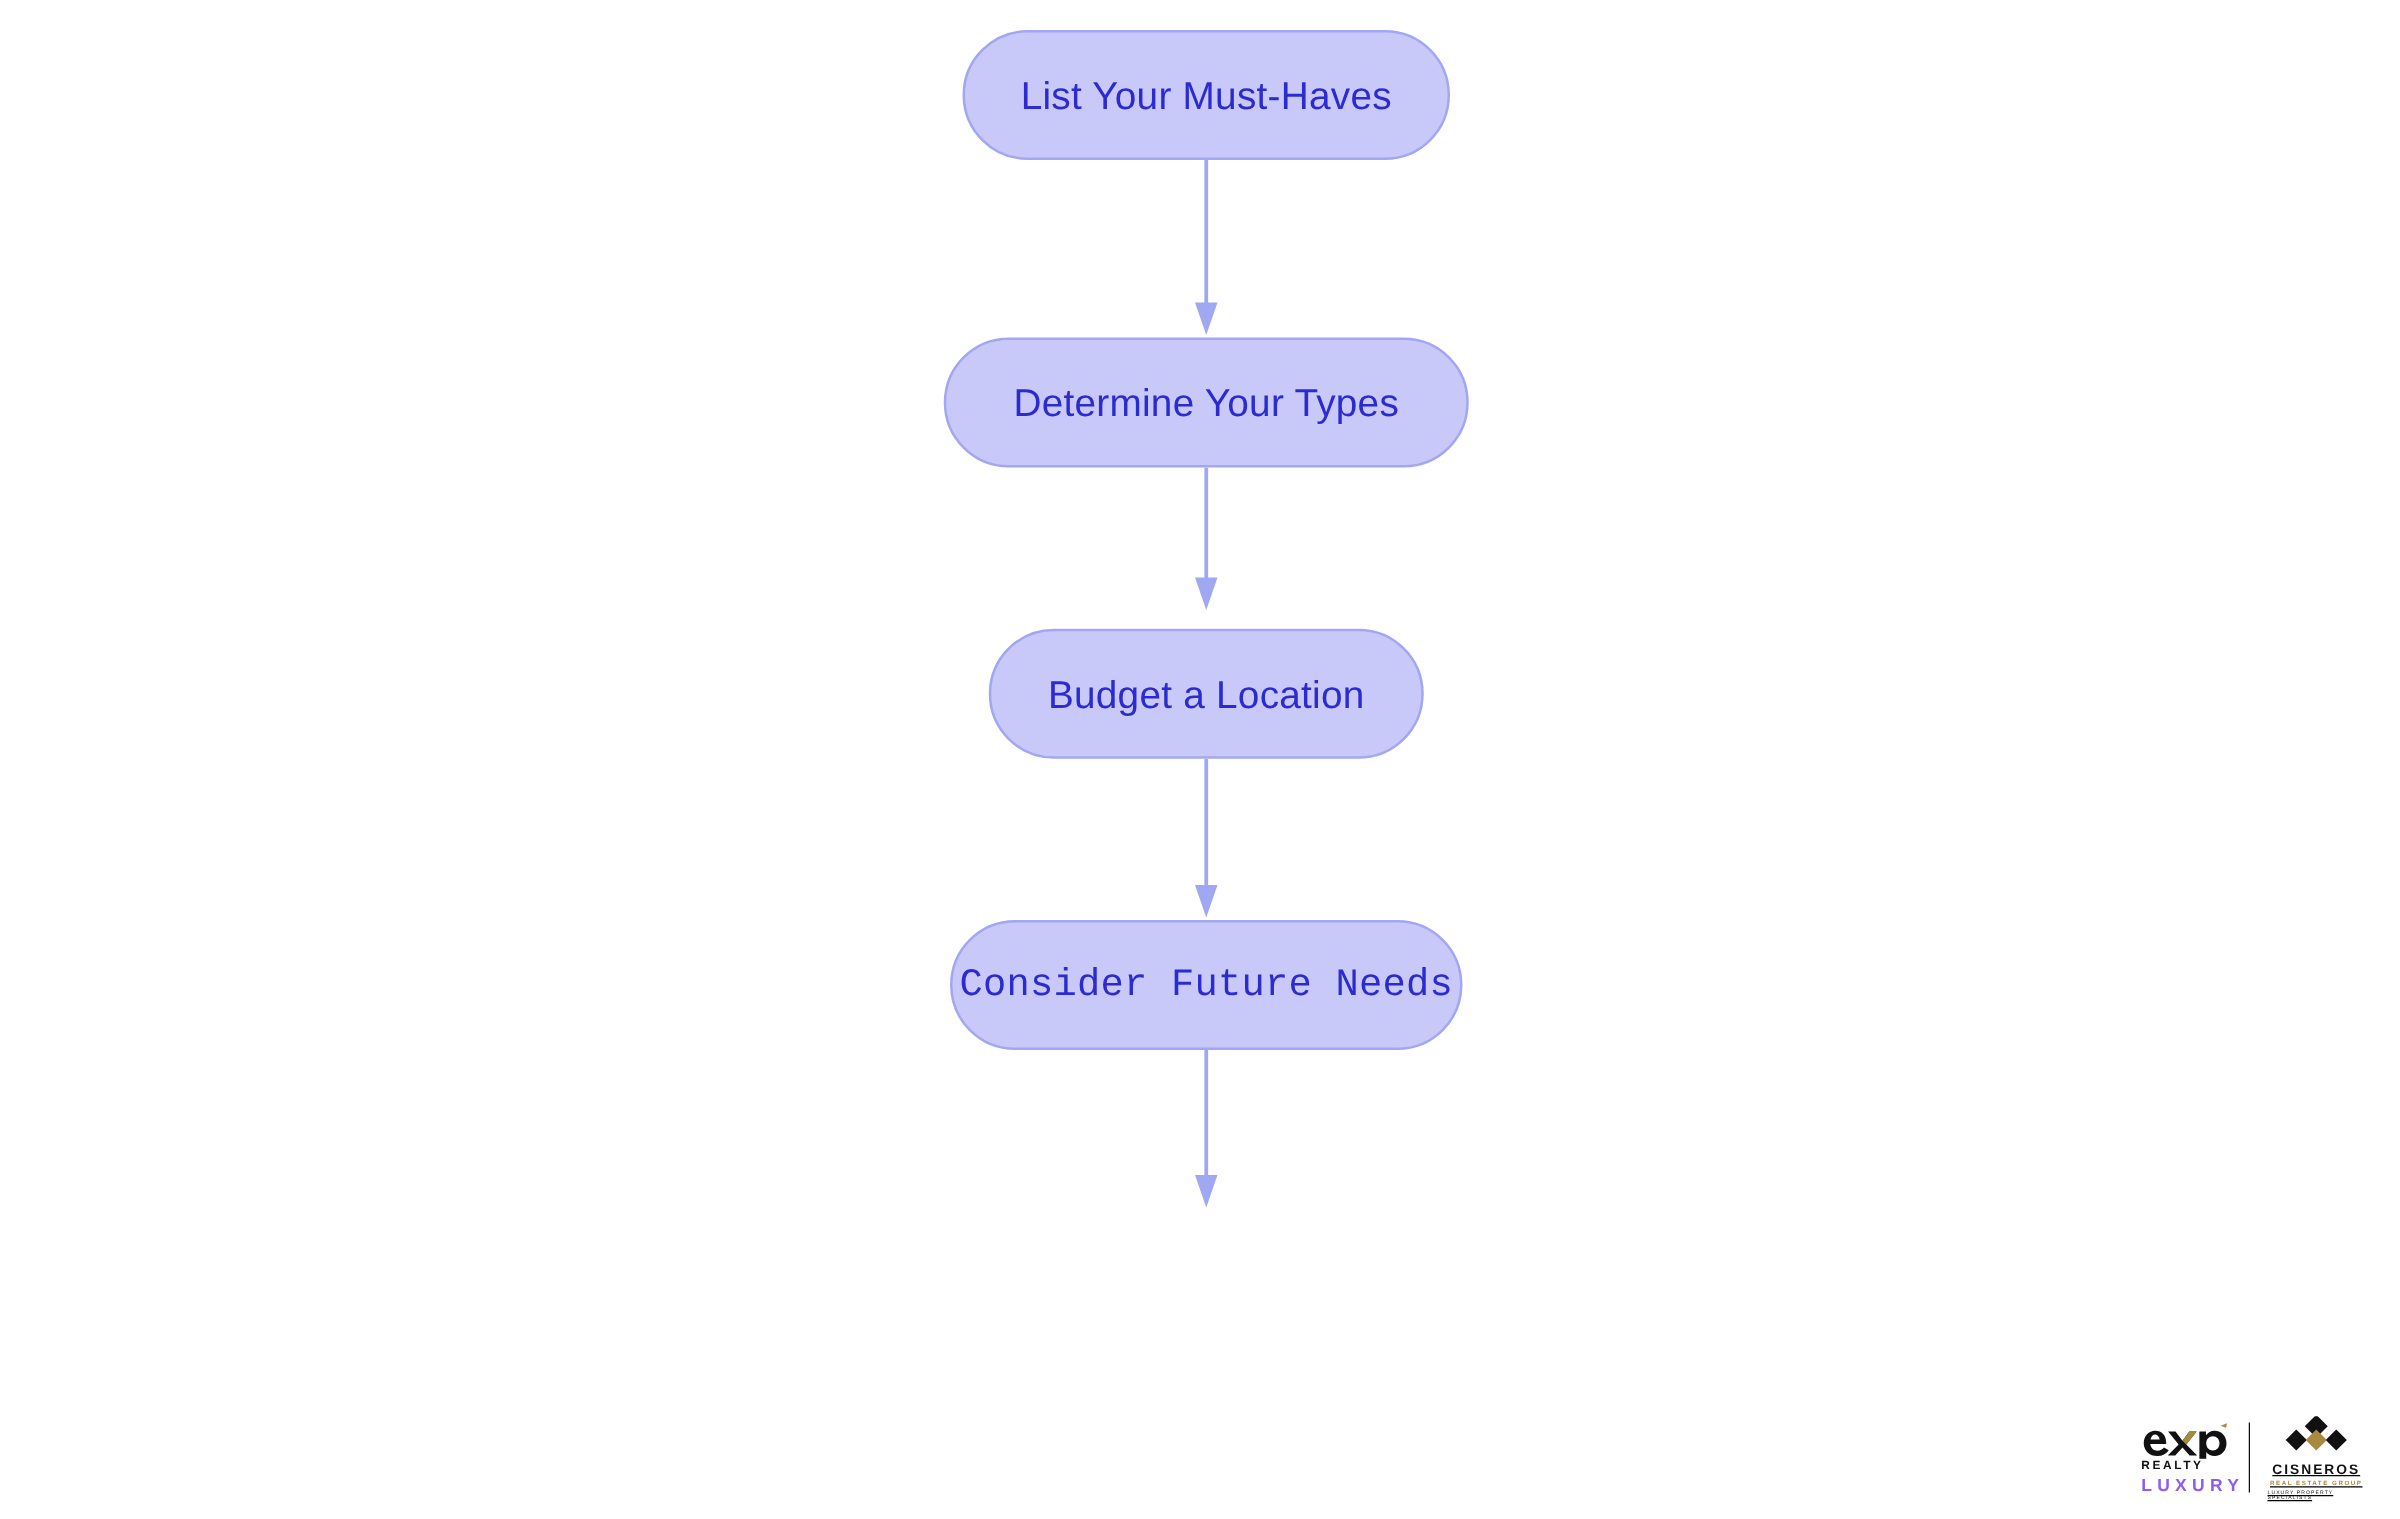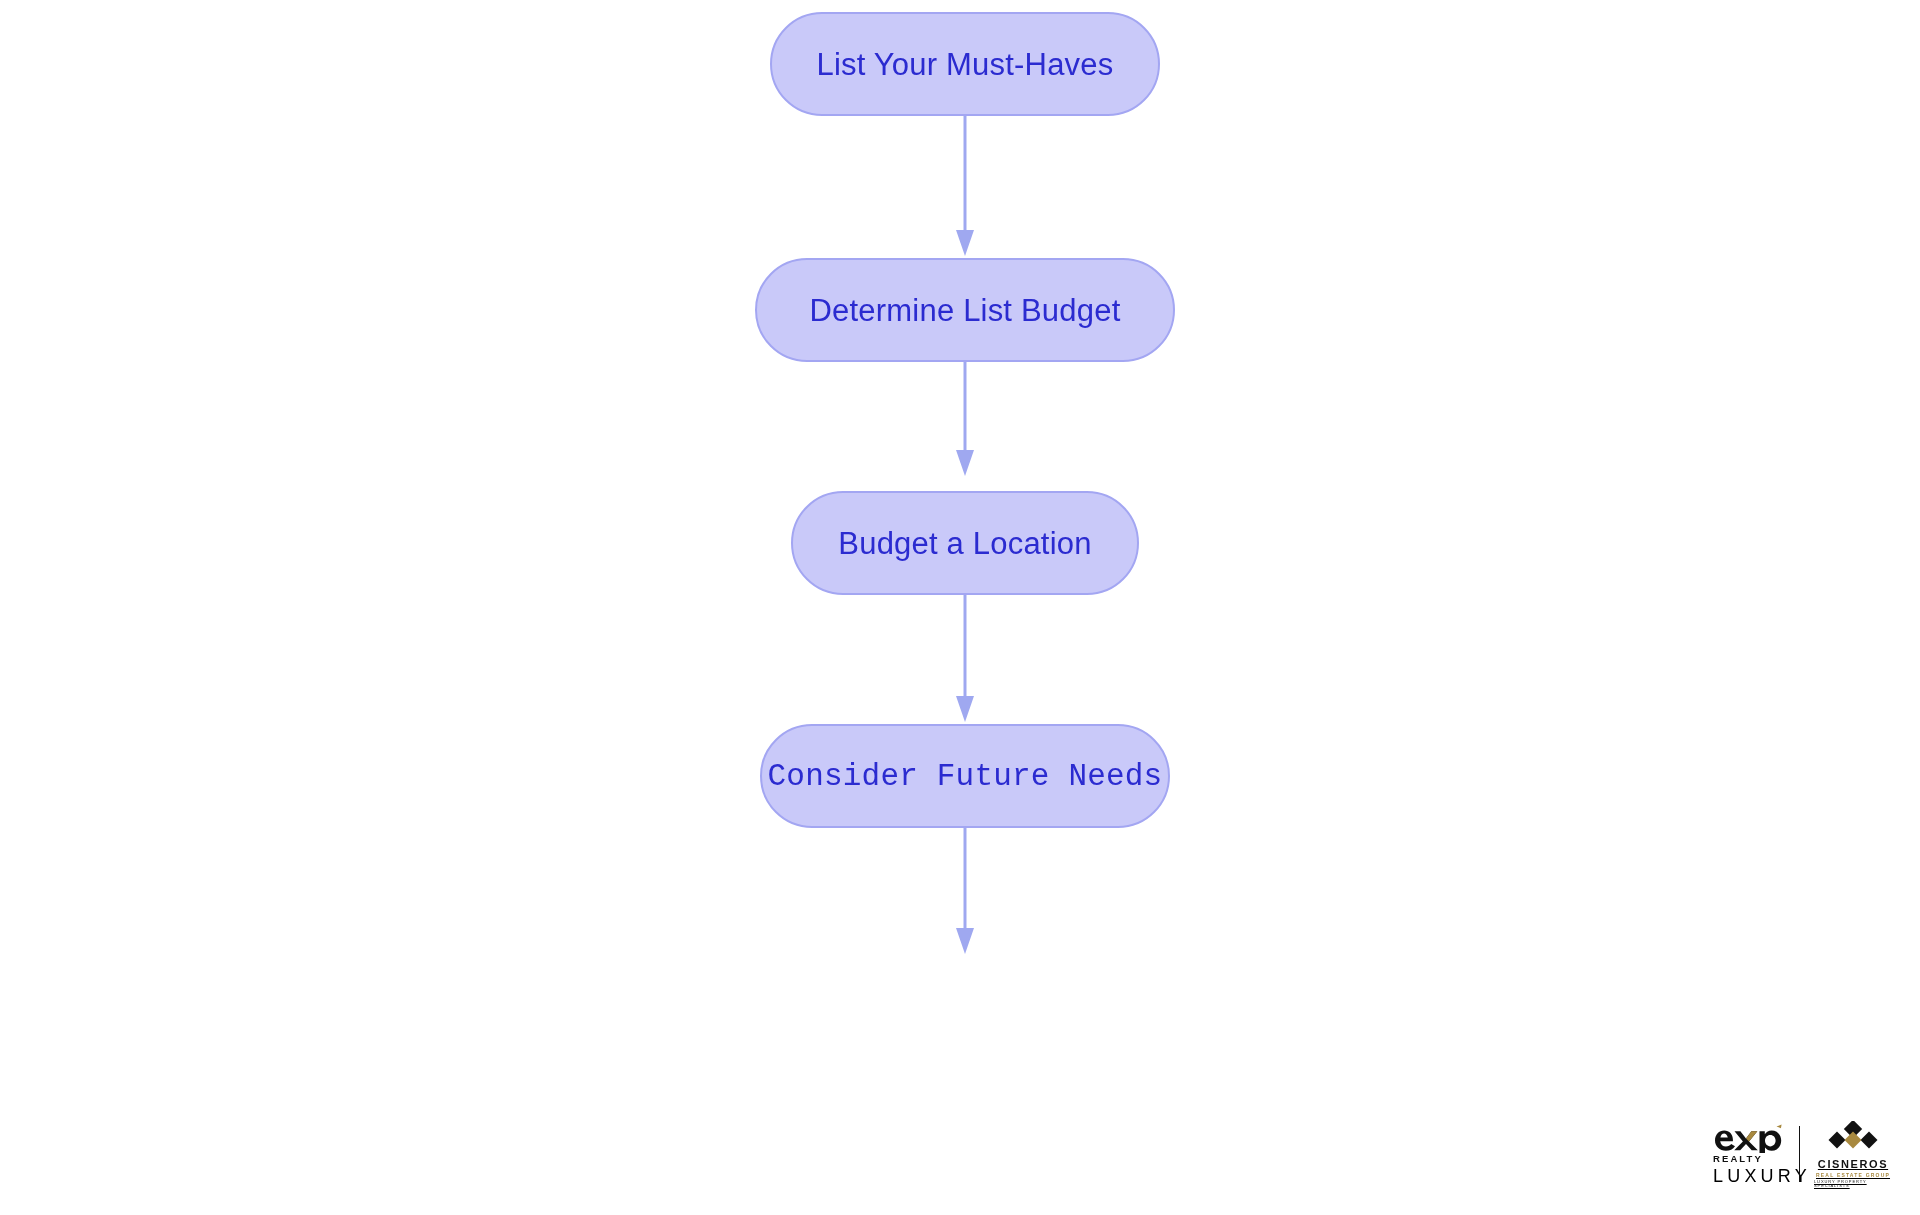--- a/index.html
+++ b/index.html
@@ -13,20 +13,21 @@
     position: relative;
     overflow: hidden;
     font-family: "Liberation Sans", sans-serif;
   }
 
   #canvas {
     position: absolute;
     inset: 0;
     width: 1920px;
     height: 873px;
+    margin-top: 12px;
   }
 
   
   .flow {
     position: absolute;
     left: 0;
     top: 0;
     width: 1920px;
     height: 1090px;
   }
@@ -84,23 +85,23 @@
   }
   .exp-realty {
     color: #111111;
     font-size: 9.5px;
     font-weight: 700;
     letter-spacing: 2.1px;
     line-height: 1;
     margin-top: 1px;
   }
   .exp-luxury {
-    color: #000000;
-    font-size: 18px;
-    font-weight: 400;
+    color: #8b5cf6;
+    font-size: 14px;
+    font-weight: 700;
     letter-spacing: 4.2px;
     line-height: 1;
     margin-top: 4px;
   }
 
   .logo-divider {
     width: 1px;
     height: 56px;
     background: #111111;
     flex: 0 0 auto;
@@ -168,21 +169,21 @@
     <svg class="connector" style="left:965px; top:828px; height:128px;" viewBox="0 0 26 128" aria-hidden="true">
       <line x1="13" y1="0" x2="13" y2="112" stroke="#9fa8f0" stroke-width="3"></line>
       <polygon points="13,126 4,100 22,100" fill="#9fa8f0"></polygon>
     </svg>
 
     <div class="node" style="left:965px; top:12px; width:390px; height:104px;">
       <span class="node-label">List Your Must-Haves</span>
     </div>
 
     <div class="node" style="left:965px; top:258px; width:420px; height:104px;">
-      <span class="node-label">Determine List Budget</span>
+      <span class="node-label">Determine Your Types</span>
     </div>
 
     <div class="node" style="left:965px; top:491px; width:348px; height:104px;">
       <span class="node-label">Budget a Location</span>
     </div>
 
     <div class="node" style="left:965px; top:724px; width:410px; height:104px;font-family:Liberation Mono, monospace;">
       <span class="node-label">Consider Future Needs</span>
     </div>
 

